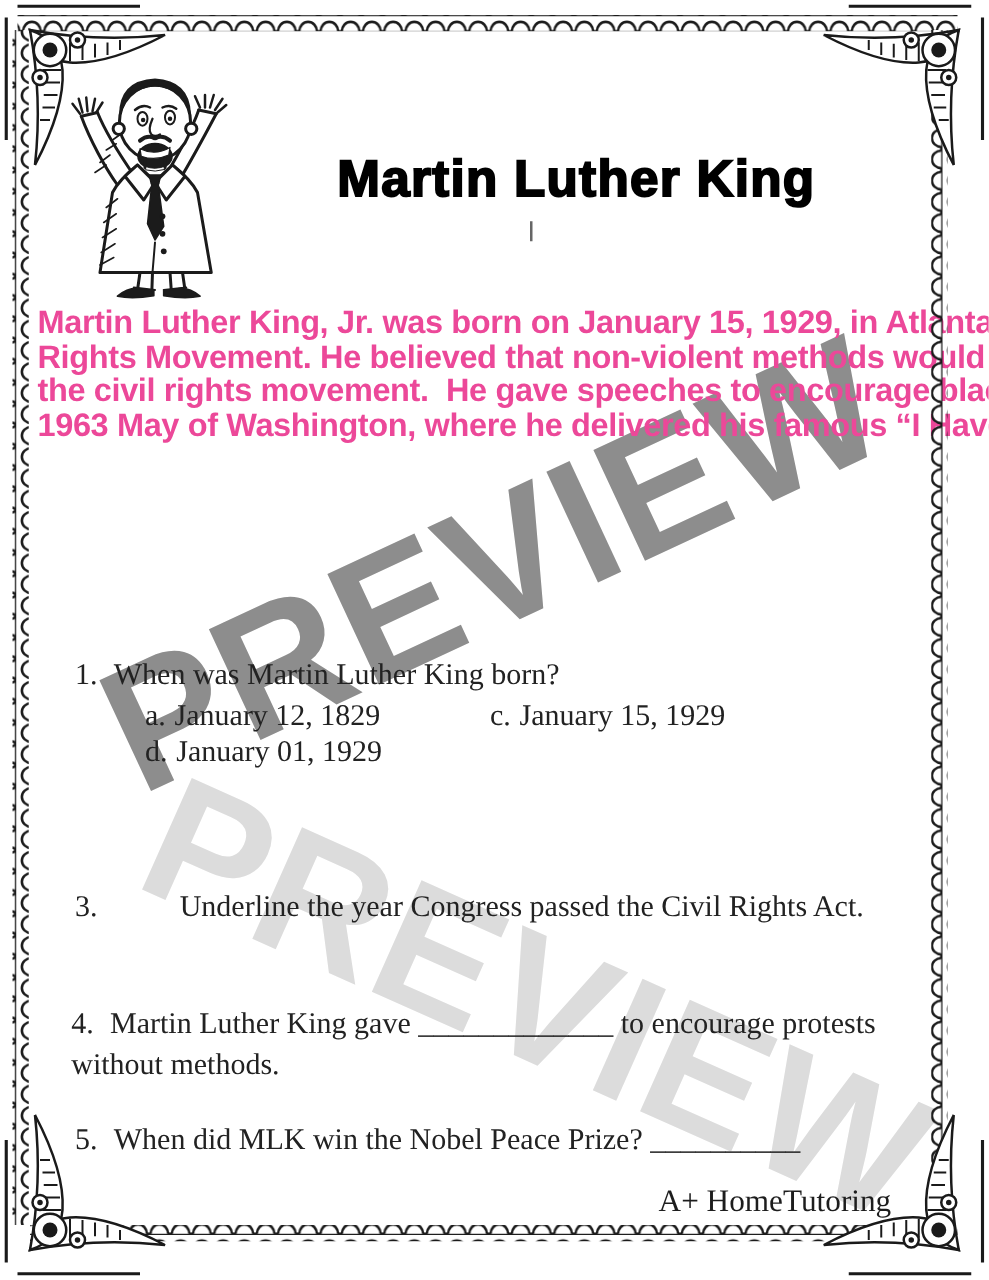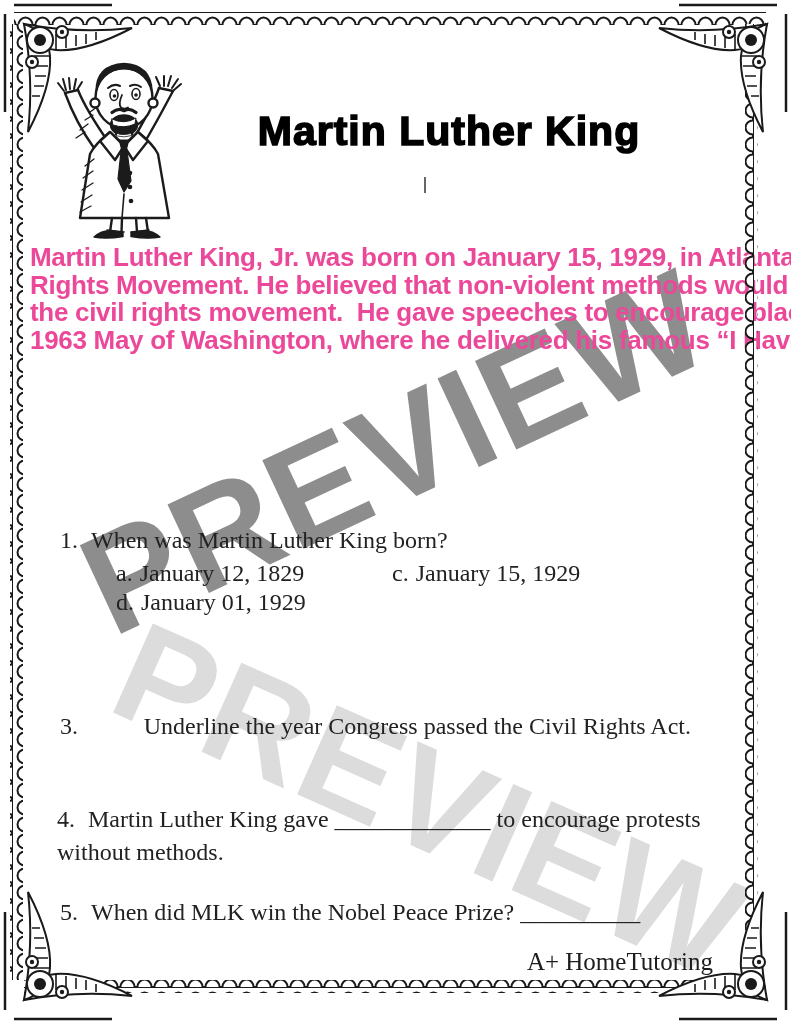--- a/index.html
+++ b/index.html
@@ -7,21 +7,21 @@
         font-family:"Liberation Sans",sans-serif;}
   
   .wm{position:absolute;white-space:nowrap;font-family:"Liberation Sans",sans-serif;
       font-weight:bold;pointer-events:none;letter-spacing:2px;}
   .wm-faint{left:430px;top:800px;font-size:142px;color:#dcdcdc;z-index:1;
       transform:translate(-50%,-50%) rotate(24deg);}
   .wm-main{left:395px;top:452px;font-size:142px;color:#8d8d8d;z-index:2;
       transform:translate(-50%,-50%) rotate(-25deg);}
   
   .layer{position:absolute;z-index:3;}
-  .title{left:225px;top:104px;width:440px;text-align:center;margin:4px;
+  .title{left:225px;top:104px;width:440px;text-align:center;margin:16px;
       font-size:41px;font-weight:bold;color:#000;-webkit-text-stroke:1.6px #000;
       letter-spacing:1px;white-space:nowrap;}
   .stray{left:424px;top:177px;width:2px;height:16px;background:#666;}
   .mlk-svg{left:52px;top:46px;}
   .passage{left:30px;top:244px;}
   .passage .pline{white-space:pre;font-weight:bold;font-size:26px;line-height:27.6px;
       letter-spacing:-0.3px;color:#ec4899;}
   .q{font-family:"Liberation Serif",serif;font-size:24px;line-height:33px;color:#222;}
   .qnum{margin-right:13px;}
   .q1{left:60px;top:524px;white-space:nowrap;}

